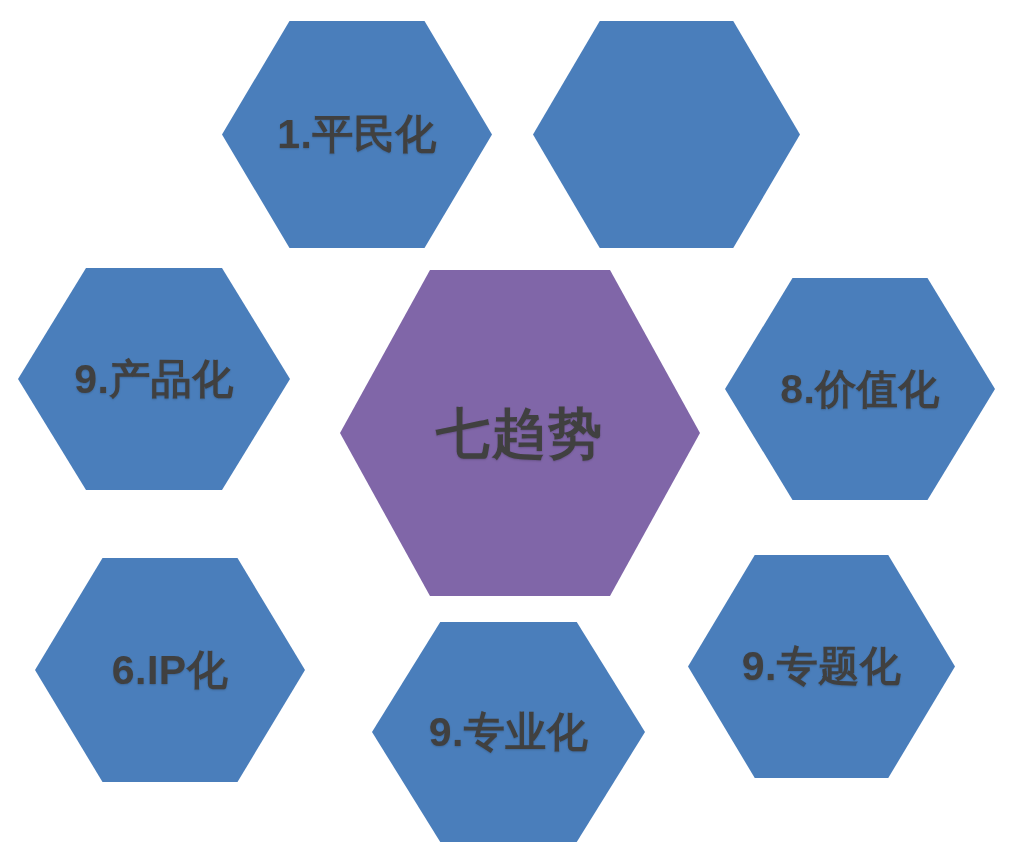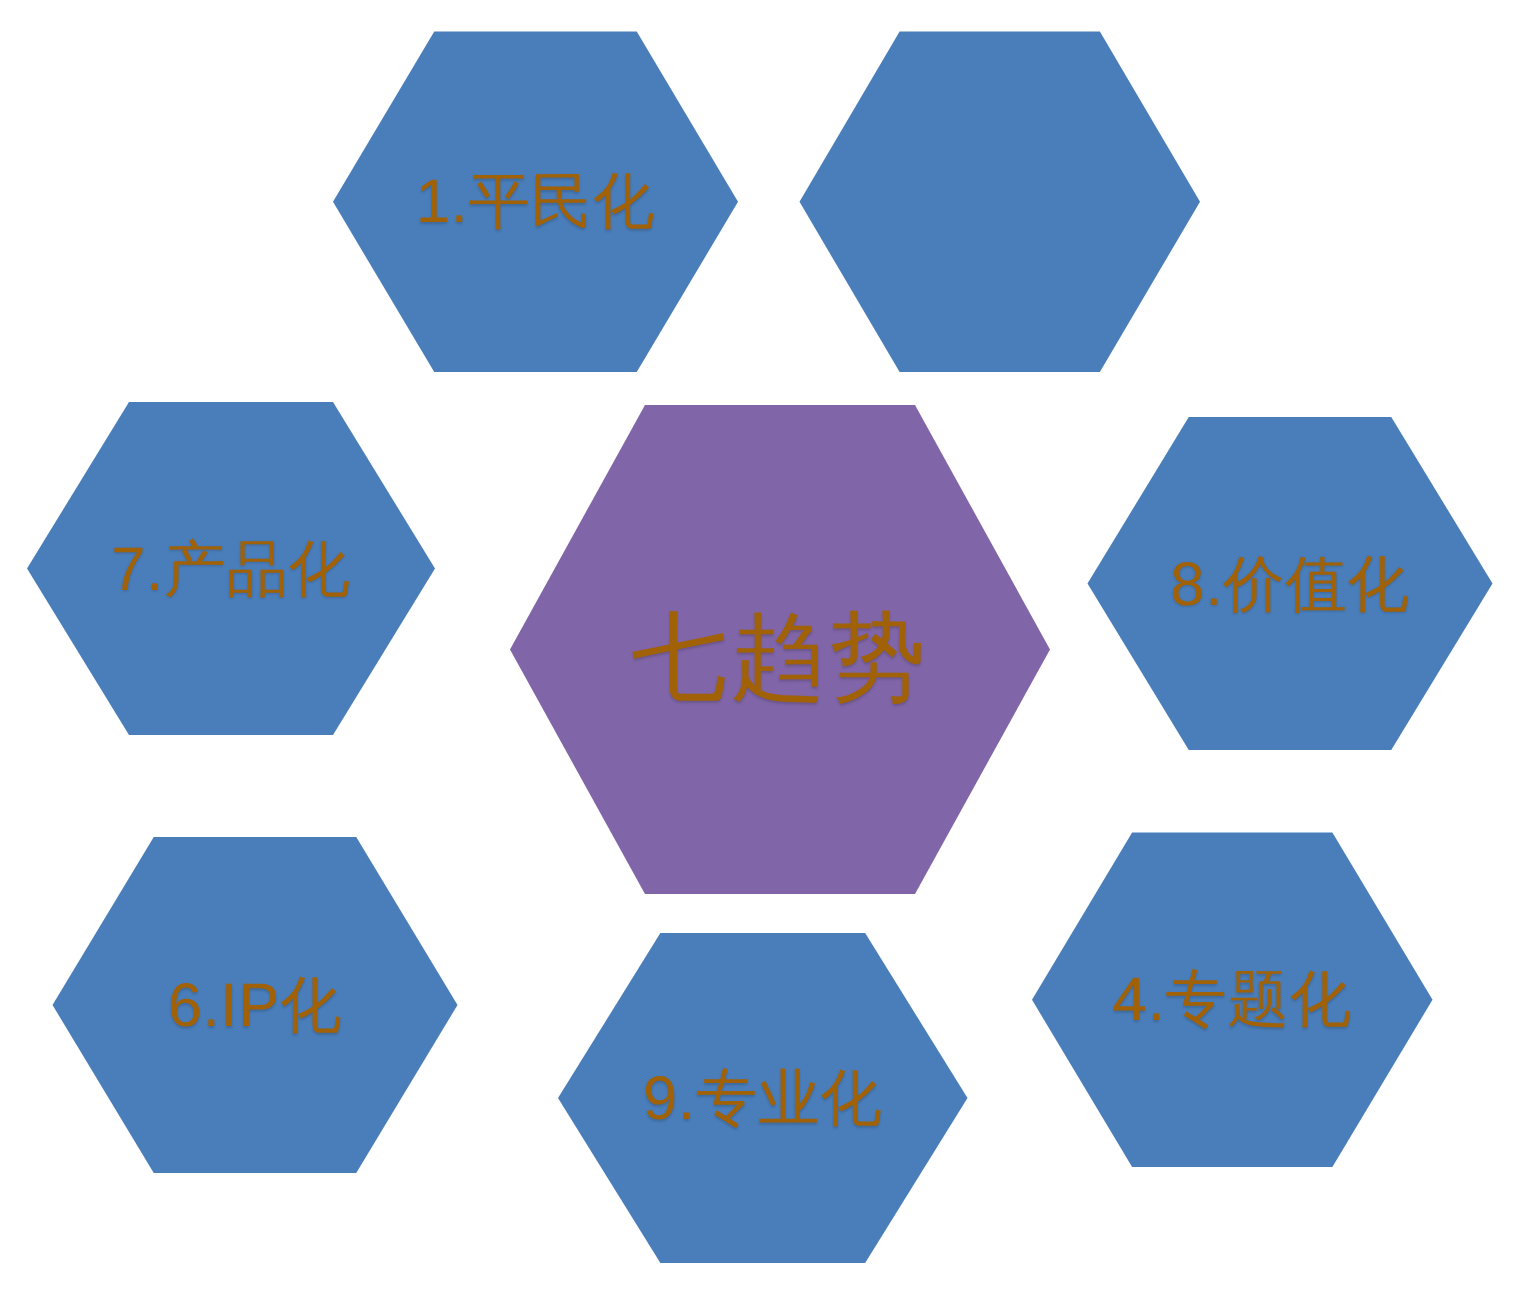--- a/index.html
+++ b/index.html
@@ -26,35 +26,35 @@
     display: block;
     width: 100%;
     height: 100%;
     overflow: visible;
   }
   .hex-label {
     position: absolute;
     left: 0;
     right: 0;
     text-align: center;
-    color: #a16207;
-    font-weight: normal;
+    color: #404040;
+    font-weight: bold;
     letter-spacing: 0.5px;
     white-space: nowrap;
     text-shadow: 0 1px 2px rgba(0,0,0,0.18);
     pointer-events: none;
     line-height: 1;
   }
   
   .hex-satellite .hex-label {
     font-size: 41px;
   }
   
   .hex-center .hex-label {
-    font-size: 64px;
+    font-size: 54px;
     letter-spacing: 2px;
   }
 </style>
 </head>
 <body>
 
 <div id="diagram-canvas" style="width: 1017px; height: 867px; background: rgb(255, 255, 255);">
 
   <div class="hex-node hex-satellite" style="left: 222px; top: 21px; width: 270px; height: 227px;">
     <svg viewBox="0 0 100 100" preserveAspectRatio="none">
@@ -73,42 +73,42 @@
     <svg viewBox="0 0 100 100" preserveAspectRatio="none">
       <polygon points="25,0 75,0 100,50 75,100 25,100 0,50" fill="#4A7EBB"></polygon>
     </svg>
     <div class="hex-label" style="top: 90.5px;">8.价值化</div>
   </div>
 
   <div class="hex-node hex-satellite" style="left: 688px; top: 555px; width: 267px; height: 223px;">
     <svg viewBox="0 0 100 100" preserveAspectRatio="none">
       <polygon points="25,0 75,0 100,50 75,100 25,100 0,50" fill="#4A7EBB"></polygon>
     </svg>
-    <div class="hex-label" style="top: 91px;">4.专题化</div>
+    <div class="hex-label" style="top: 91px;">9.专题化</div>
   </div>
 
   <div class="hex-node hex-satellite" style="left: 372px; top: 622px; width: 273px; height: 220px;">
     <svg viewBox="0 0 100 100" preserveAspectRatio="none">
       <polygon points="25,0 75,0 100,50 75,100 25,100 0,50" fill="#4A7EBB"></polygon>
     </svg>
     <div class="hex-label" style="top: 89.5px;">9.专业化</div>
   </div>
 
   <div class="hex-node hex-satellite" style="left: 35px; top: 558px; width: 270px; height: 224px;">
     <svg viewBox="0 0 100 100" preserveAspectRatio="none">
       <polygon points="25,0 75,0 100,50 75,100 25,100 0,50" fill="#4A7EBB"></polygon>
     </svg>
     <div class="hex-label" style="top: 91.5px;">6.IP化</div>
   </div>
 
   <div class="hex-node hex-satellite" style="left: 18px; top: 268px; width: 272px; height: 222px;">
     <svg viewBox="0 0 100 100" preserveAspectRatio="none">
       <polygon points="25,0 75,0 100,50 75,100 25,100 0,50" fill="#4A7EBB"></polygon>
     </svg>
-    <div class="hex-label" style="top: 90.5px;">7.产品化</div>
+    <div class="hex-label" style="top: 90.5px;">9.产品化</div>
   </div>
 
   <div class="hex-node hex-center" style="left: 340px; top: 270px; width: 360px; height: 326px;">
     <svg viewBox="0 0 100 100" preserveAspectRatio="none">
       <polygon points="25,0 75,0 100,50 75,100 25,100 0,50" fill="#8066A8"></polygon>
     </svg>
     <div class="hex-label" style="top: 136px;">七趋势</div>
   </div>
 
 </div>

